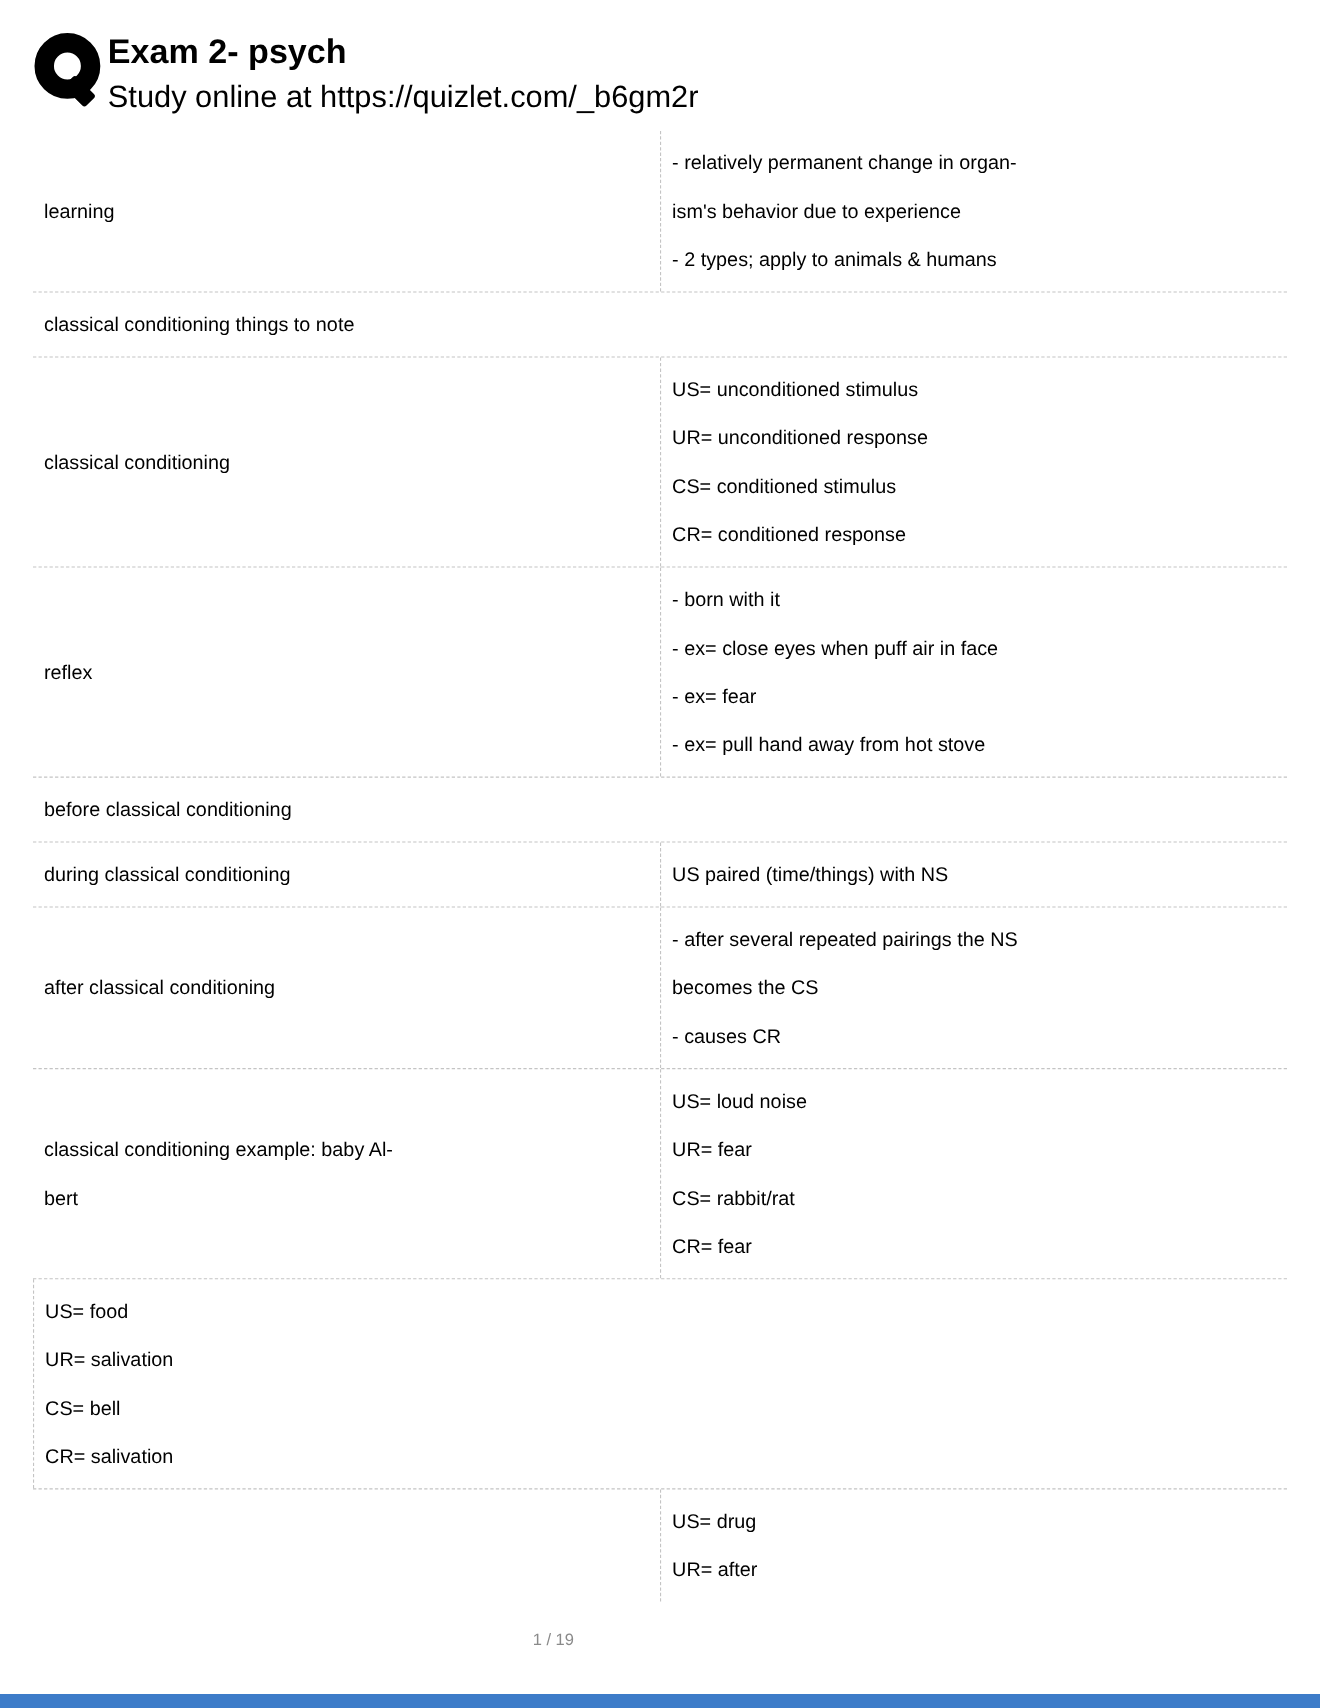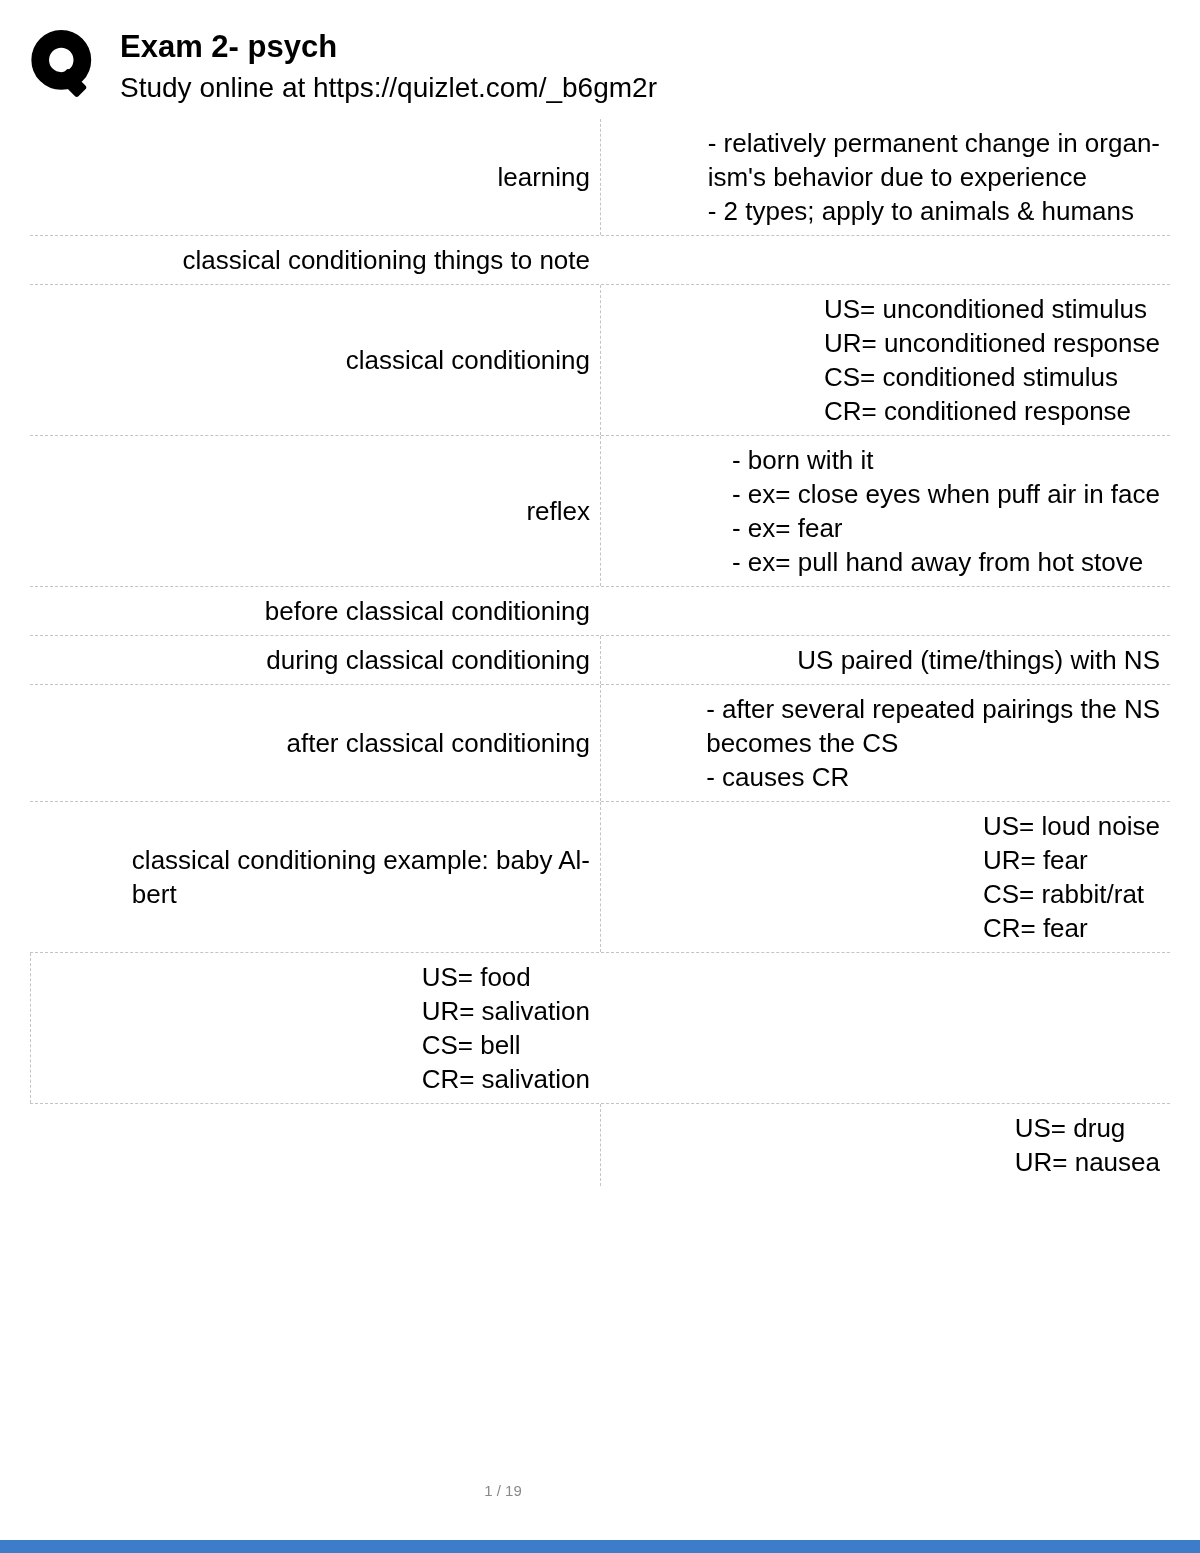--- a/index.html
+++ b/index.html
@@ -19,21 +19,20 @@
     position: relative;
     width: 1140px;
     margin: 0 auto;
     padding-top: 28px;
     box-sizing: border-box;
   }
   
   .header {
     display: flex;
     align-items: flex-start;
-    gap: 22px;
     margin-bottom: 14px;
   }
   .logo {
     width: 68px;
     height: 72px;
     flex: 0 0 auto;
   }
   .header-text h1 {
     margin: 0;
     font-size: 31px;
@@ -53,25 +52,25 @@
     display: grid;
     grid-template-columns: 1fr 1fr;
     border-bottom: 1px dashed #c4c4c4;
   }
   .row:last-child {
     border-bottom: none;
   }
   .cell {
     display: flex;
     align-items: center;
-    justify-content: flex-end;
+    justify-content: flex-start;
     padding: 7px 10px;
     box-sizing: border-box;
-    font-size: 26px;
-    line-height: 34px;
+    font-size: 18px;
+    line-height: 44px;
   }
   .cell.def {
     border-left: 1px dashed #c4c4c4;
   }
   .inner {
     white-space: pre-line;
     text-align: left;
   }
   
   .footer {
@@ -199,21 +198,21 @@
 CR= salivation</div>
     </div>
   </div>
 
   <div class="row" style="border-bottom-color: rgb(196, 196, 196);">
     <div class="cell term">
       <div class="inner"></div>
     </div>
     <div class="cell def" style="border-left-color: rgb(196, 196, 196);">
       <div class="inner">US= drug
-UR= nausea</div>
+UR= after</div>
     </div>
   </div>
 </div>
 
 </div>
 
 <div class="footer">1 / 19</div>
 <div class="accent-bar" style="background: rgb(61, 124, 201);"></div>
 
 </body></html>

